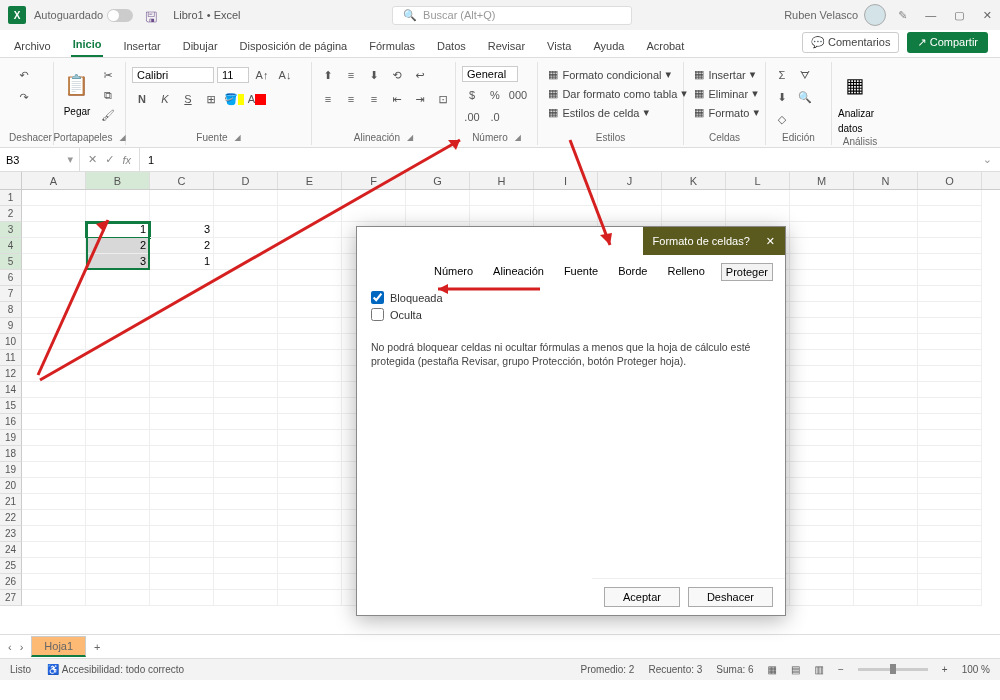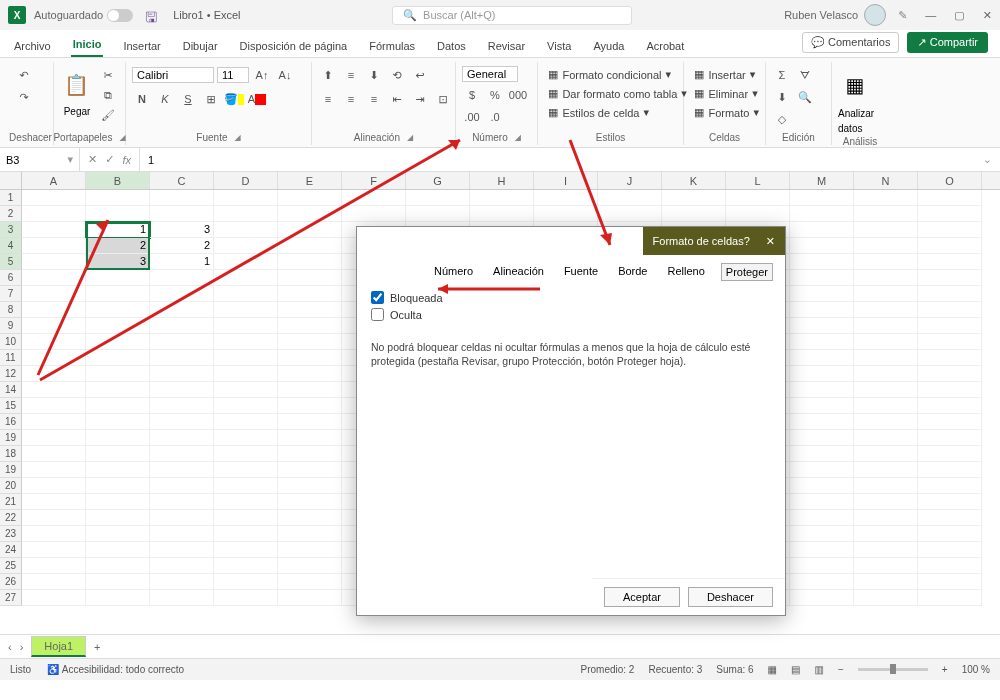--- a/index.html
+++ b/index.html
@@ -46,21 +46,21 @@
 .ch.sel { background: #d6e8d6; }
 .rows { }
 .row { display: flex; height: 16px; }
 .rh { width: 22px; background: #f3f3f3; border-right: 1px solid #ccc; border-bottom: 1px solid #ddd; text-align: center; color: #555; font-size: 10px; line-height: 16px; }
 .rh.sel { background: #d6e8d6; }
 .cell { width: 64px; border-right: 1px solid #eee; border-bottom: 1px solid #eee; padding: 0 3px; text-align: right; font-size: 11px; line-height: 15px; }
 .cell.sel { background: #d8d8d8; }
 .cell.active { background: #fff; outline: 2px solid #107c41; outline-offset: -1px; }
 .sel-border { position: absolute; border: 2px solid #107c41; pointer-events: none; }
 .sheet-tabs { height: 24px; border-top: 1px solid #ddd; display: flex; align-items: center; padding: 0 8px; gap: 8px; color: #666; }
-.sheet-tab { padding: 3px 12px; background: #bef264; border: 1px solid #ccc; border-bottom: 2px solid #107c41; font-size: 11px; }
+.sheet-tab { padding: 3px 12px; background: #fdba74; border: 1px solid #ccc; border-bottom: 2px solid #107c41; font-size: 11px; }
 .status-bar { height: 22px; background: #f3f3f3; border-top: 1px solid #ddd; display: flex; align-items: center; padding: 0 10px; gap: 16px; color: #555; font-size: 10px; }
 .status-bar .right { margin-left: auto; display: flex; gap: 14px; align-items: center; }
 .zoom-slider { width: 70px; height: 3px; background: #ccc; position: relative; }
 .zoom-slider::after { content: ''; width: 6px; height: 10px; background: #888; position: absolute; left: 32px; top: -4px; }
 
 .dialog { position: absolute; left: 356px; top: 226px; width: 430px; height: 390px; background: #fff; border: 1px solid #888; box-shadow: 0 4px 20px rgba(0,0,0,0.3); display: flex; flex-direction: column; align-items: flex-end; }
 .dlg-title { height: 28px; background: #5a5a1f; color: #fff; display: flex; align-items: center; padding: 0 10px; font-size: 11px; }
 .dlg-title .right { margin-left: auto; display: flex; gap: 16px; }
 .dlg-tabs { display: flex; gap: 12px; padding: 8px 12px 0; font-size: 11px; }
 .dlg-tab { padding: 2px 4px; cursor: pointer; }

